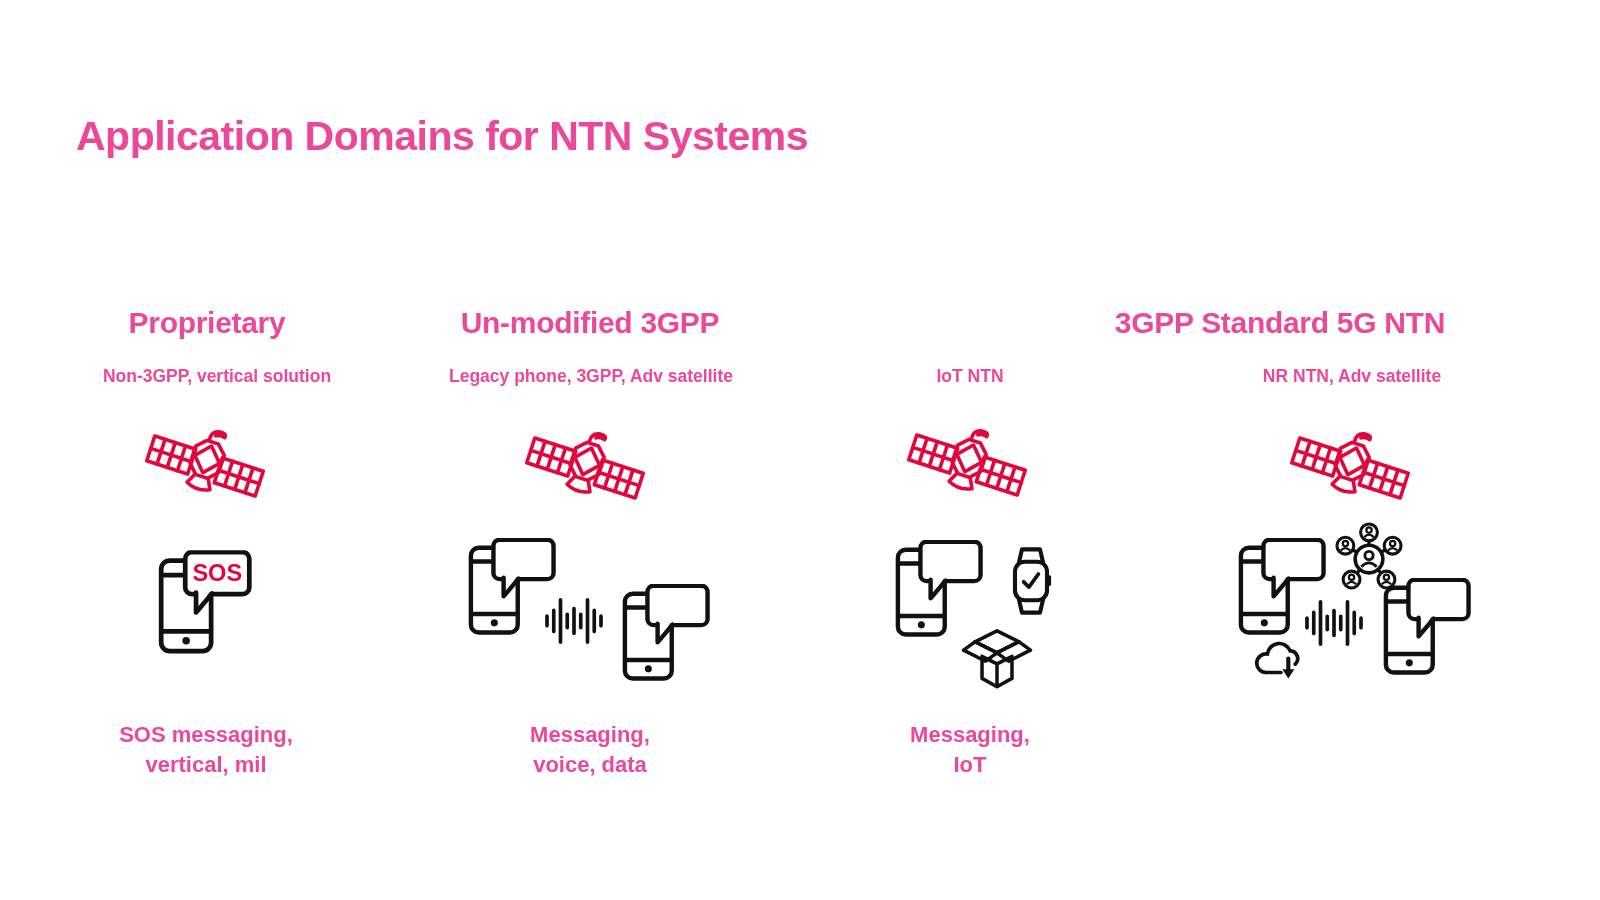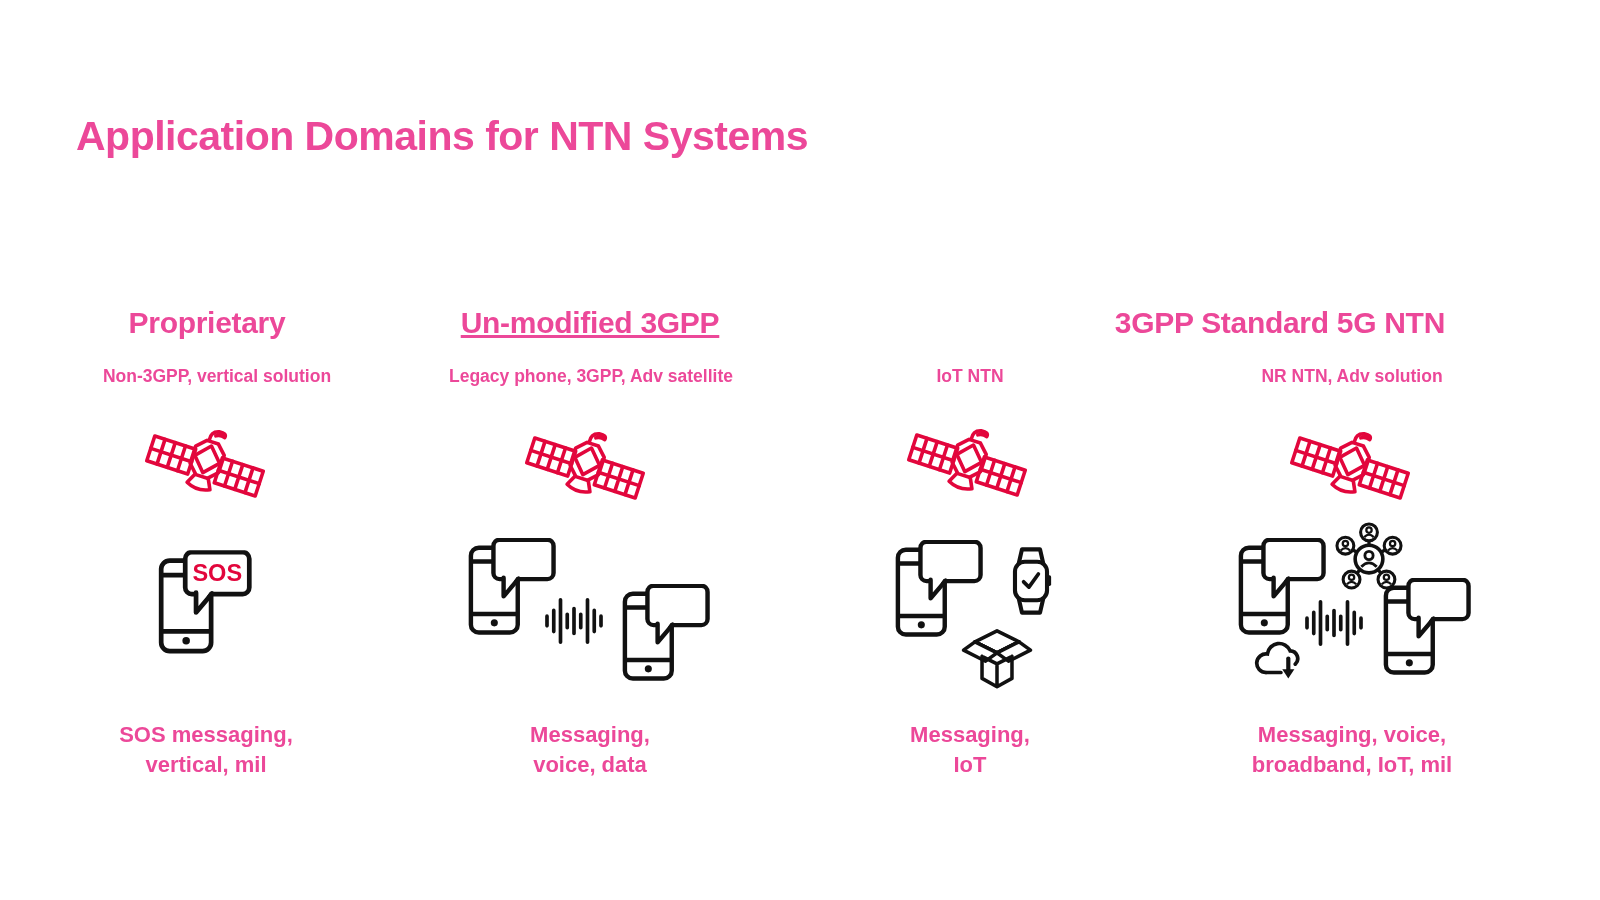--- a/index.html
+++ b/index.html
@@ -5,21 +5,21 @@
   html,body{margin:0;padding:0;background:#fff;}
   .canvas{
     position:relative;width:1600px;height:900px;background:#fff;
     font-family:"Liberation Sans",sans-serif;color:#ec4899;overflow:hidden;
   }
   .abs{position:absolute;}
   .title{left:76px;top:86px;font-size:41px;font-weight:800;letter-spacing:-0.5px;}
   .subtitle{left:76px;top:149px;font-size:24px;font-weight:700;}
   .colhdr{top:306px;width:360px;text-align:center;font-size:30px;font-weight:800;letter-spacing:-0.3px;}
   .colhdr.c1{left:27px;}
-  .colhdr.c2{left:410px;text-decoration:underline;}
+  .colhdr.c2{left:410px;}
   .grouphdr{top:306px;left:935px;width:510px;text-align:right;font-size:30px;font-weight:800;letter-spacing:-0.3px;}
   .sublbl{top:366px;width:360px;text-align:center;font-size:17.5px;font-weight:700;}
   .sublbl.c1{left:37px;}
   .sublbl.c2{left:411px;}
   .sublbl.c3{left:790px;}
   .sublbl.c4{left:1172px;}
   .caption{top:720px;width:380px;text-align:center;font-size:22px;font-weight:700;line-height:30px;}
   .caption.c1{left:16px;}
   .caption.c2{left:400px;}
   .caption.c3{left:780px;}
@@ -131,21 +131,21 @@
 
   <h1 class="abs title">Application Domains for NTN Systems</h1>
 
   <div class="abs colhdr c1">Proprietary</div>
   <div class="abs colhdr c2">Un-modified 3GPP</div>
   <div class="abs grouphdr">3GPP Standard 5G NTN</div>
 
   <div class="abs sublbl c1">Non-3GPP, vertical solution</div>
   <div class="abs sublbl c2">Legacy phone, 3GPP, Adv satellite</div>
   <div class="abs sublbl c3">IoT NTN</div>
-  <div class="abs sublbl c4">NR NTN, Adv solution</div>
+  <div class="abs sublbl c4">NR NTN, Adv satellite</div>
 
   <svg class="abs sat c1">
       <use href="#icon-satellite"></use>
     </svg>
   <svg class="abs sat c2">
       <use href="#icon-satellite"></use>
     </svg>
   <svg class="abs sat c3">
       <use href="#icon-satellite"></use>
     </svg>
@@ -199,18 +199,14 @@
     <div>vertical, mil</div>
   </div>
   <div class="abs caption c2">
     <div>Messaging,</div>
     <div>voice, data</div>
   </div>
   <div class="abs caption c3">
     <div>Messaging,</div>
     <div>IoT</div>
   </div>
-  <div class="abs caption c4">
-    <div>Messaging, voice,</div>
-    <div>broadband, IoT, mil</div>
-  </div>
 
 </div>
 
 </body></html>

